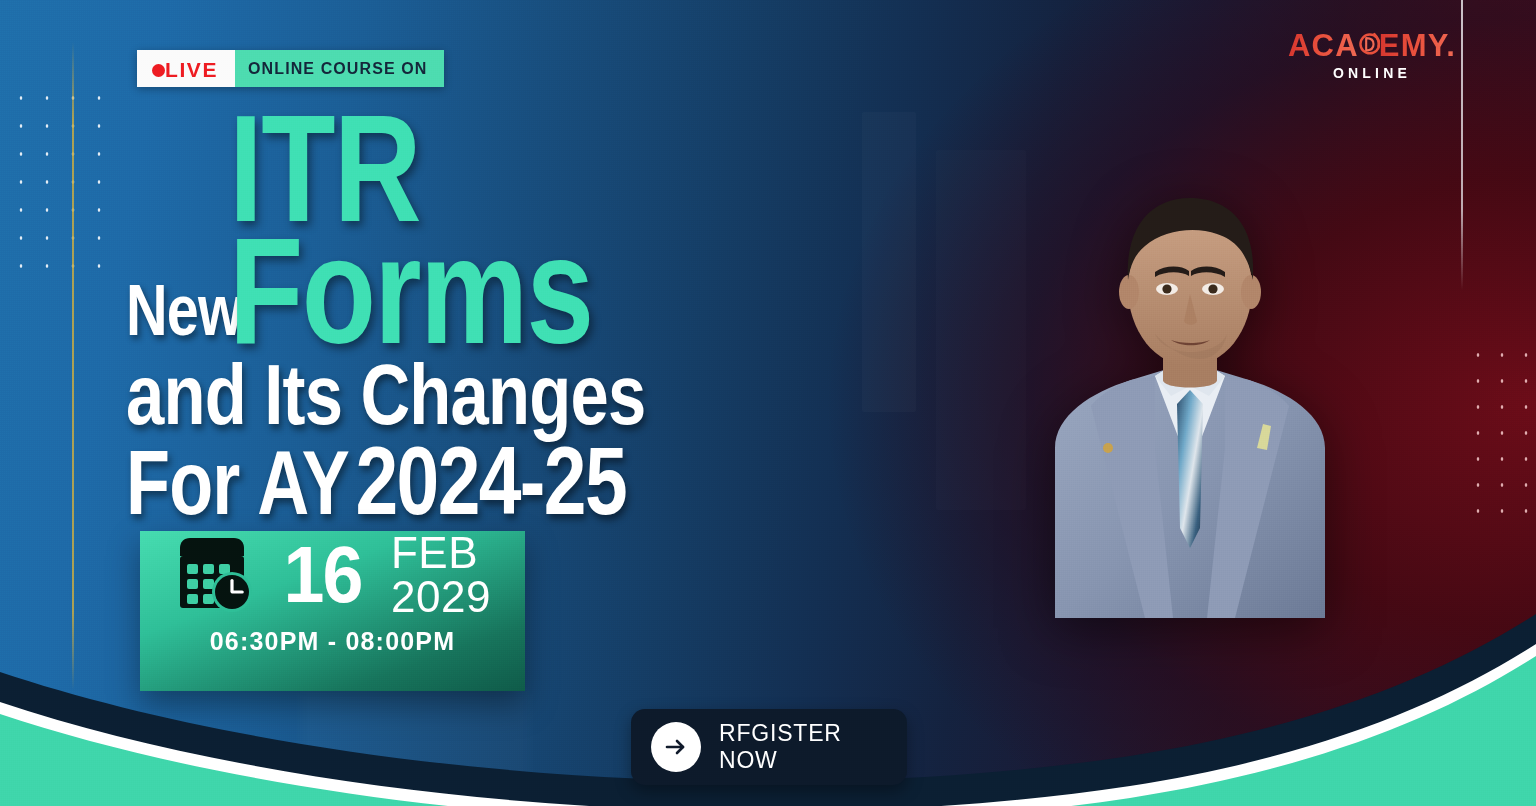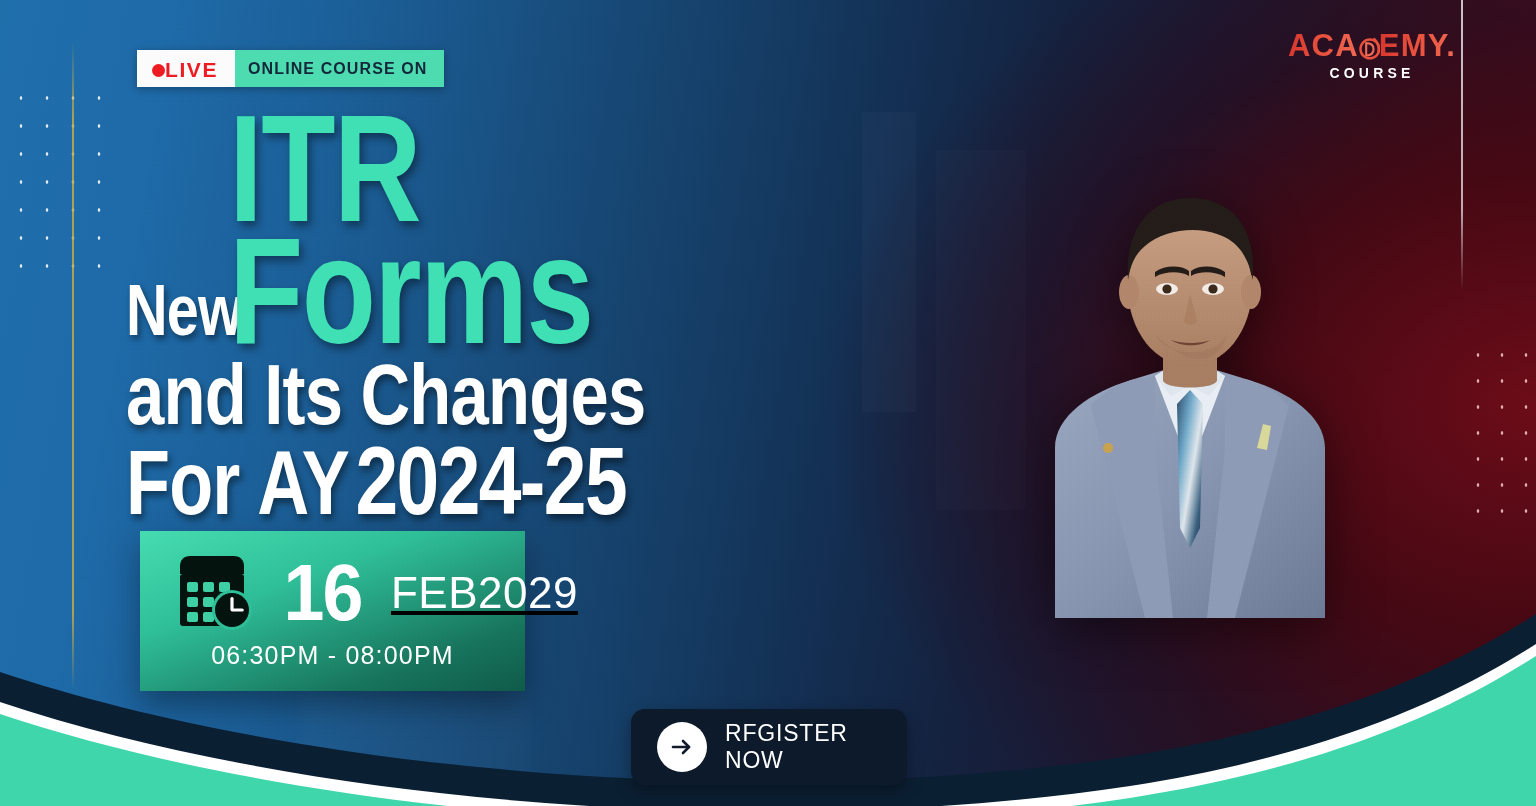--- a/index.html
+++ b/index.html
@@ -126,35 +126,35 @@
     font-family:"Liberation Sans Narrow","Liberation Sans", sans-serif;
     font-weight:bold; font-size:96px; color:#ffffff; line-height:.92;
     letter-spacing:-2px; margin-left:8px; text-shadow:3px 5px 8px rgba(0,0,0,.45);
   }
 
   
   .date-card{
     position:absolute; left:140px; top:531px; width:385px; height:160px;
     background:linear-gradient(160deg, #46dcb0 0%, #2fbf98 35%, #17745c 78%, #0f5b49 100%);
     box-shadow:0 14px 30px rgba(0,0,0,.35);
-    display:flex; flex-direction:column; justify-content:center;
+    display:flex; flex-direction:column; 
   }
   .date-top{ display:flex; align-items:center; padding-left:34px; gap:20px; }
   .cal-icon{ width:86px; height:82px; flex:0 0 auto; }
   .date-num{
     font-family:"Liberation Sans Narrow","Liberation Sans", sans-serif;
     font-weight:bold; font-size:80px; color:#ffffff; line-height:.88;
     letter-spacing:-2px; transform:scaleX(.92);
   }
-  .date-my{ display:flex; flex-direction:row; margin-left:6px;text-decoration:underline; }
+  .date-my{ display:flex; flex-direction:column; margin-left:6px; }
   .date-mon{ font-size:44px; color:#ffffff; line-height:1.0; letter-spacing:.5px; font-weight:400; }
   .date-yr{ font-size:44px; color:#ffffff; line-height:1.02; letter-spacing:.5px; font-weight:400; }
   .date-time{
     text-align:center; color:#ffffff; font-size:25px; letter-spacing:1.2px;
-    margin-top:7px; font-weight:400;
+    margin-top:7px; font-weight:700;
   }
 
   
   .speaker-wrap{
     position:absolute; left:995px; top:148px; width:390px; height:470px;
   }
   .speaker-svg{ width:100%; height:100%; display:block; filter:drop-shadow(0 10px 26px rgba(0,0,0,.5)); }
 
   
   .name-badge{
@@ -166,32 +166,32 @@
   }
   .name-badge span{ color:#ffffff; font-size:30px; letter-spacing:.4px; font-weight:400; }
 
   
   .waves{ position:absolute; left:0; bottom:0; width:1536px; height:200px; }
 
   
   .register-btn{
     position:absolute; left:631px; top:709px; width:276px; height:76px;
     background:#0d1a2b; border-radius:14px;
-    display:flex; align-items:center; gap:18px; padding-left:26px;
+    display:flex; align-items:center; gap:18px; padding-left:20px;
     box-shadow:0 6px 16px rgba(0,0,0,.35);
   }
   .reg-circle{
     width:50px; height:50px; border-radius:50%; background:#ffffff;
     display:flex; align-items:center; justify-content:center; flex:0 0 auto;
   }
   .reg-label{ color:#ffffff; font-size:23px; letter-spacing:.8px; font-weight:400; }
 
   
   .logo{ position:absolute; left:1288px; top:28px; width:168px; text-align:center; }
-  .logo-main{ display:flex; align-items:flex-end; justify-content:center; }
+  .logo-main{ display:flex; align-items:flex-start; justify-content:center; }
   .logo-word{
     font-size:31px; font-weight:bold; letter-spacing:1.2px;
     background:linear-gradient(95deg,#d6352e 0%, #e8503c 45%, #f06a54 100%);
     -webkit-background-clip:text; background-clip:text; color:transparent;
     font-family:"Liberation Sans", sans-serif;
   }
   .logo-d{ width:27px; height:31px; margin:0 -1px; display:block; }
   .logo-sub{
     color:#ffffff; font-size:14px; font-weight:bold; letter-spacing:4.2px;
     margin-top:1px;
@@ -345,17 +345,17 @@
   <div class="logo">
     <div class="logo-main">
       <span class="logo-word">ACA</span>
       <svg class="logo-d" viewBox="0 0 27 31">
         <circle cx="14.5" cy="16" r="11.5" fill="none" stroke="#e8503c" stroke-width="3"></circle>
         <path d="M20 4 C24 8 26 13 25 19" fill="none" stroke="#e8503c" stroke-width="3" stroke-linecap="round"></path>
         <path d="M10 9 L10 24 C17 24 19 20 19 16.5 C19 12 16 9 10 9 Z" fill="none" stroke="#f06a54" stroke-width="2.6" stroke-linejoin="round"></path>
       </svg>
       <span class="logo-word">EMY.</span>
     </div>
-    <div class="logo-sub">COURSE</div>
+    <div class="logo-sub">ONLINE</div>
   </div>
 
   <div class="grain"></div>
 </div>
 
 </body></html>

